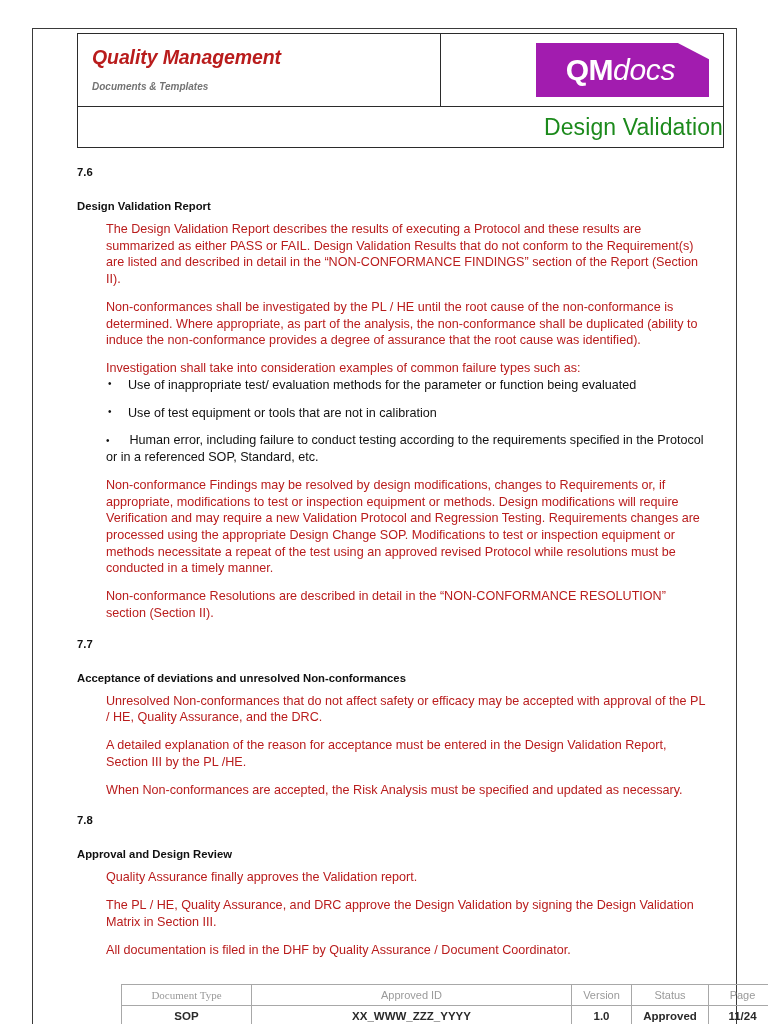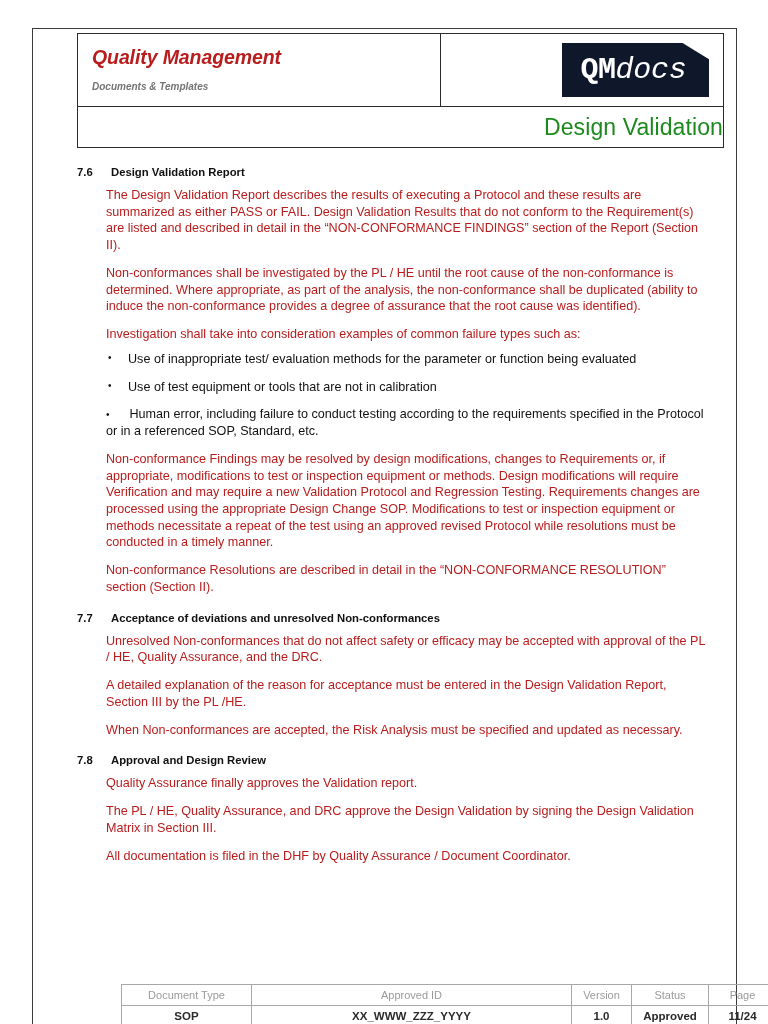--- a/index.html
+++ b/index.html
@@ -68,29 +68,28 @@
     margin-top: 12px;
   }
   .hdr-logo-cell {
     position: relative;
   }
   .logo-box {
     position: absolute;
     right: 14px;
     top: 50%;
     transform: translateY(-50%);
-    width: 147px;
+    width: 173px;
     height: 54px;
-    background: #0f172a;
+    background: #a21caf;
     -webkit-clip-path: polygon(0 0, 82% 0, 100% 30%, 100% 100%, 0 100%);
     clip-path: polygon(0 0, 82% 0, 100% 30%, 100% 100%, 0 100%);
     display: flex;
     align-items: center;
     justify-content: center;
-    font-family: Liberation Mono, monospace;
   }
   .logo-text {
     font-size: 30px;
     color: #ffffff;
     line-height: 1;
     white-space: nowrap;
     margin-left: -4px;
   }
   .logo-text .qm { font-weight: bold; letter-spacing: -0.5px; }
   .logo-text .docs { font-style: italic; font-weight: normal; letter-spacing: -0.3px; }
@@ -110,34 +109,35 @@
     margin-top: 18px;
     padding-left: 0px;
   }
   .sec-head {
     display: flex;
     font-size: 11.3px;
     font-weight: bold;
     color: #111;
     margin-bottom: 9px;
     margin-top: 2px;
+    flex-direction: column;
   }
   .sec-num { width: 34px; flex: 0 0 34px; }
   .sec-name { flex: 1; }
 
   .para {
     margin-left: 29px;
     margin-right: 0px;
     font-size: 12.6px;
     line-height: 1.33;
     color: #b91c1c;
     margin-bottom: 11px;
     text-align: left;
   }
-  .para.tight { margin-bottom: 8px; }
+  .para.tight { margin-bottom: 0; }
 
   .bullet-row {
     margin-left: 29px;
     font-size: 12.6px;
     line-height: 1.33;
     color: #111;
     margin-bottom: 11px;
     position: relative;
     padding-left: 22px;
   }
@@ -254,21 +254,21 @@
       <div class="para">Quality Assurance finally approves the Validation report.</div>
       <div class="para">The PL / HE, Quality Assurance, and DRC approve the Design Validation by signing the Design Validation Matrix in Section III.</div>
       <div class="para">All documentation is filed in the DHF by Quality Assurance / Document Coordinator.</div>
 
     </div>
 
     <div class="foot-wrap">
       <table class="foot-table">
         <tbody>
             <tr class="head">
-          <td style="width:125px;">Document Type</td>
+          <td style="width:125px;font-family:Liberation Serif, serif;">Document Type</td>
           <td style="width:315px;">Approved ID</td>
           <td style="width:55px;">Version</td>
           <td style="width:72px;">Status</td>
           <td style="width:63px;">Page</td>
         </tr>
         <tr class="vals">
           <td>SOP</td>
           <td>XX_WWW_ZZZ_YYYY</td>
           <td>1.0</td>
           <td>Approved</td>

